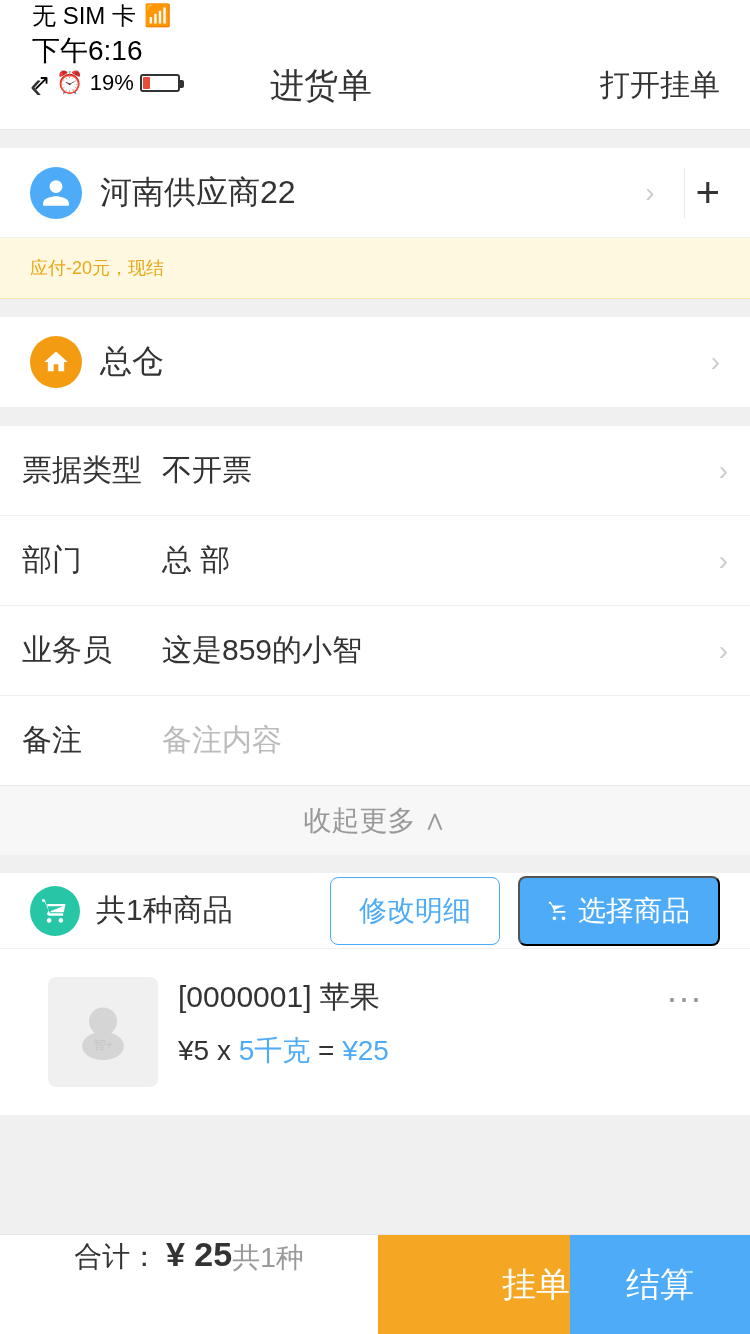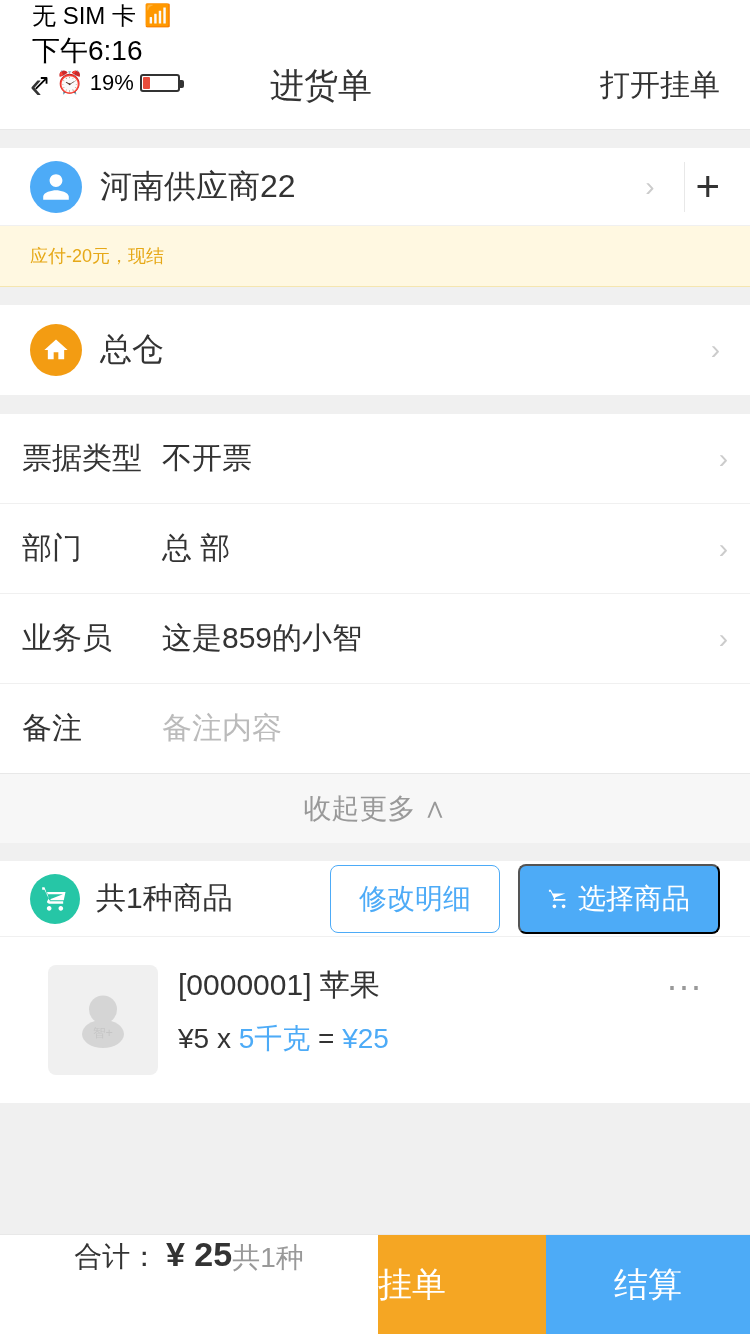--- a/index.html
+++ b/index.html
@@ -101,21 +101,21 @@
     .section {
       background: #fff;
       margin-top: 18px;
     }
 
     
     .supplier-row {
       display: flex;
       align-items: center;
       padding: 0 30px;
-      height: 78px;
+      height: 90px;
       border-bottom: 1px solid #f0f0f0;
     }
     .supplier-avatar {
       width: 52px;
       height: 52px;
       border-radius: 50%;
       background: #4dabf7;
       display: flex;
       align-items: center;
       justify-content: center;
@@ -343,31 +343,31 @@
       font-weight: 600;
       color: #333;
       display: inline;
     }
     .total-unit {
       font-size: 28px;
       color: #999;
       margin-top: 4px;
     }
     .footer-hang {
-      width: 168px;
+      width: 192px;
       background: #f5a623;
       display: flex;
       align-items: center;
-      justify-content: flex-start;
+      justify-content: flex-end;
       font-size: 34px;
       color: #fff;
       cursor: pointer;
     }
     .footer-settle {
-      width: 204px;
+      width: 180px;
       background: #4dabf7;
       display: flex;
       align-items: center;
       justify-content: center;
       font-size: 34px;
       color: #fff;
       cursor: pointer;
     }
 
     .wifi-icon { font-size: 22px; }

